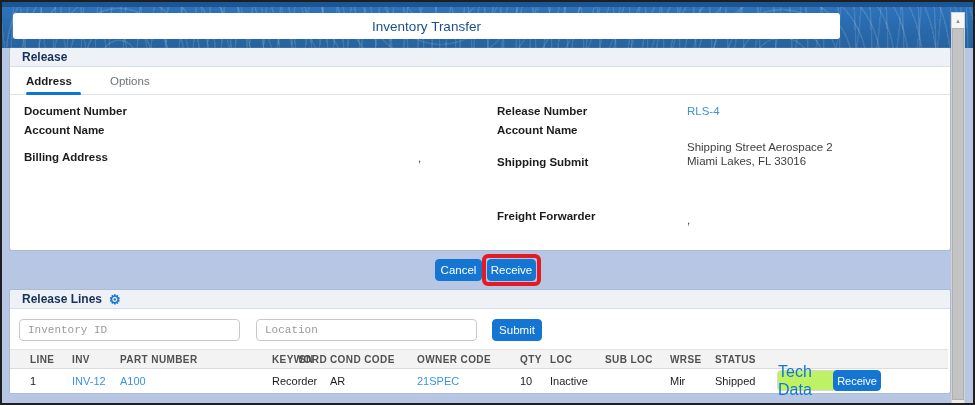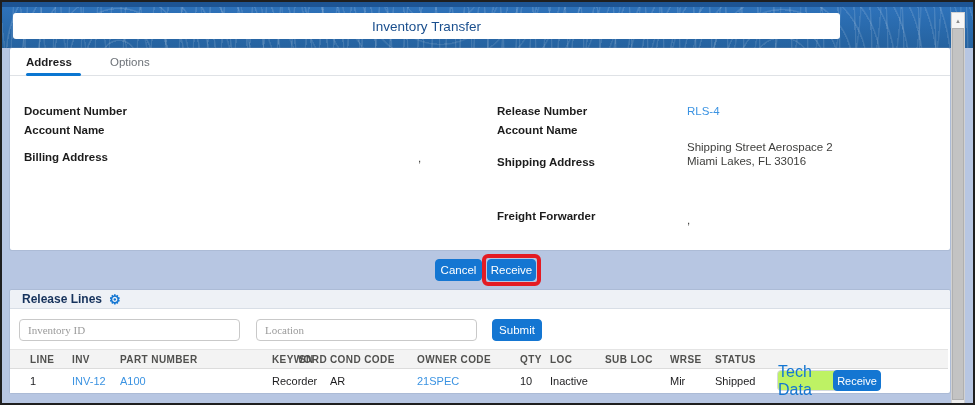--- a/index.html
+++ b/index.html
@@ -75,21 +75,21 @@
   .receive-wrap{
     position:absolute; left:480px; top:252px; width:59px; height:32px;
     border:4px solid #e41b23; border-radius:6px;
     display:flex; align-items:center; justify-content:center; background:transparent;
   }
   .receive-btn{ width:49px; height:22px; }
 
   
   .filter-input{
     position:absolute; height:22px; border:1px solid #c9c9c9; border-radius:4px;
-    font-size:11px; color:#333; padding:0 8px; font-family:Liberation Serif, serif;
+    font-size:11px; color:#333; padding:0 8px; font-family:Liberation Mono, monospace;
     background:#fff; outline:none;
   }
   .filter-input::placeholder{ color:#9b9b9b; }
   .inv-input{ left:9px; top:29px; width:221px; }
   .loc-input{ left:246px; top:29px; width:221px; }
   .submit-btn{ position:absolute; left:482px; top:29px; width:50px; height:22px; }
 
   
   .thead{
     position:absolute; left:0; top:59px; width:938px; height:20px;
@@ -121,36 +121,39 @@
   </div>
 
   <div class="titlebar">Inventory Transfer</div>
 
   <div class="scrollbar">
     <div class="scroll-up">▲</div>
     <div class="scroll-thumb"></div>
   </div>
 
   <div class="card release-card">
+    <div class="card-head">
+      <span>Release</span>
+    </div>
 
     <div class="tabs">
       <span class="tab active">Address</span>
       <span class="tab inactive">Options</span>
       <div class="tab-underline"></div>
     </div>
 
     <span class="flabel" style="left:14px; top:57px;">Document Number</span>
     <span class="flabel" style="left:14px; top:76px;">Account Name</span>
     <span class="flabel" style="left:14px; top:103px;">Billing Address</span>
     <span class="fvalue" style="left:408px; top:104px;">,</span>
 
     <span class="flabel" style="left:487px; top:57px;">Release Number</span>
     <span class="fvalue link" style="left:677px; top:57px;">RLS-4</span>
     <span class="flabel" style="left:487px; top:76px;">Account Name</span>
-    <span class="flabel" style="left:487px; top:108px;">Shipping Address</span>
+    <span class="flabel" style="left:487px; top:108px;">Shipping Submit</span>
     <div class="fvalue" style="left:677px; top:93px;">
       <div class="addr-line">Shipping Street Aerospace 2</div>
       <div class="addr-line">Miami Lakes, FL 33016</div>
     </div>
     <span class="flabel" style="left:487px; top:162px;">Freight Forwarder</span>
     <span class="fvalue" style="left:677px; top:166px;">,</span>
   </div>
 
   <div class="btn cancel-btn">Cancel</div>
   <div class="receive-wrap">

